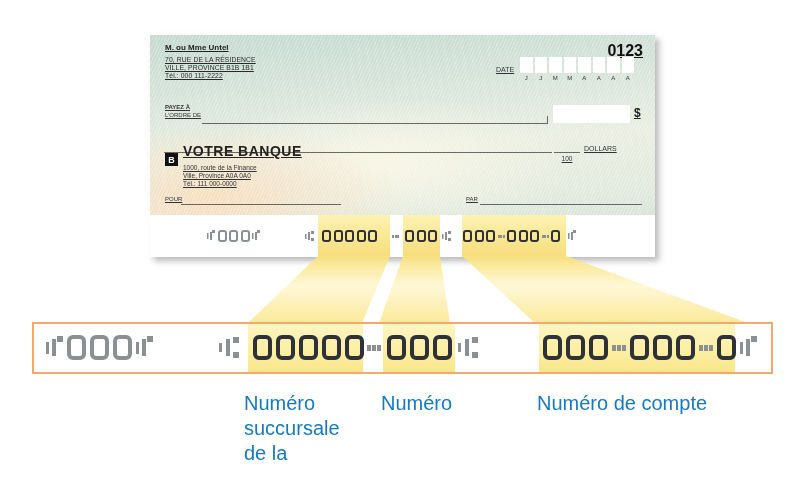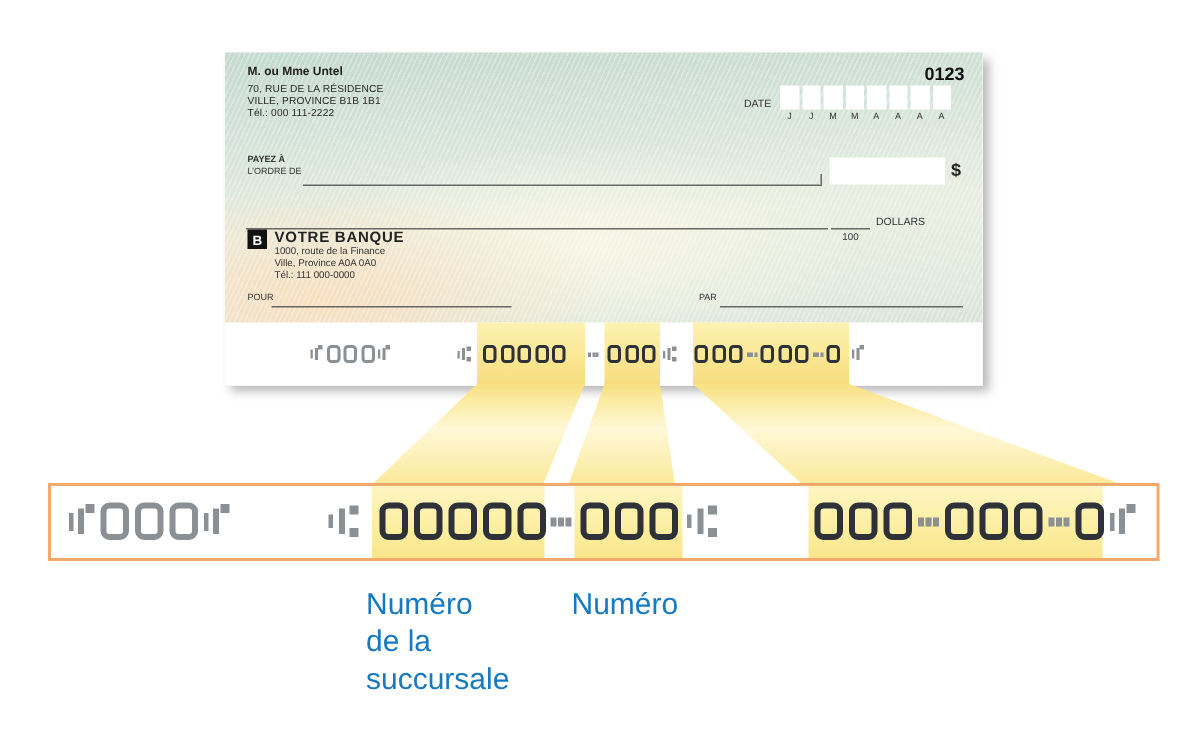--- a/index.html
+++ b/index.html
@@ -7,43 +7,43 @@
         font-family:"Liberation Sans", sans-serif;}
 
   
   #cheque{position:absolute;left:150px;top:35px;width:505px;height:222px;
     background:
       repeating-linear-gradient(115deg, rgba(255,255,255,0.30) 0 1px, rgba(255,255,255,0) 1px 3px),
       radial-gradient(ellipse 55% 48% at 12% 74%, rgba(249,222,190,0.95), rgba(249,222,190,0) 70%),
       radial-gradient(ellipse 50% 42% at 48% 58%, rgba(250,247,230,0.85), rgba(250,247,230,0) 72%),
       linear-gradient(176deg, #c4d9d0 0%, #d4e3d9 24%, #e9eee0 50%, #e2eadd 72%, #ccdcd4 100%);
     box-shadow:4px 4px 6px rgba(120,120,120,0.5);}
-  .txt{position:absolute;color:#2a2a2a;}
+  .txt{position:absolute;color:#2a2a2a;text-decoration:underline;}
   #payer-name{left:15px;top:8px;font-size:8px;font-weight:bold;color:#222;}
   .payer-line{left:15px;font-size:6.8px;letter-spacing:0.1px;}
-  #cheque-number{right:12px;top:7px;font-size:12px;font-weight:bold;color:#111;}
+  #cheque-number{right:12px;top:7px;font-size:16px;font-weight:bold;color:#111;}
   #date-label{left:346px;top:31px;font-size:7px;color:#333;}
   #date-cells{position:absolute;left:370px;top:22px;display:flex;gap:2px;}
   .date-cell{width:12.5px;display:flex;flex-direction:column;align-items:center;}
   .date-box{width:12.5px;height:16px;background:#fff;}
   .date-letter{font-size:6px;color:#333;margin-top:2px;line-height:6px;}
   #payee-line1{left:15px;top:69px;font-size:6px;font-weight:bold;color:#333;}
   #payee-line2{left:15px;top:77px;font-size:6px;color:#333;}
   .rule{position:absolute;height:1px;background:rgba(60,60,60,0.75);}
   #payee-rule{left:52px;top:88px;width:346px;}
   #payee-tick{position:absolute;left:397px;top:81px;width:1px;height:7px;background:rgba(60,60,60,0.75);}
   #amount-box{position:absolute;left:403px;top:70px;width:77px;height:18px;background:#fff;}
   #dollar-sign{left:484px;top:71px;font-size:12px;font-weight:bold;color:#222;}
   #words-rule{left:14px;top:117px;width:388px;}
   #fraction-rule{left:404px;top:117px;width:26px;}
   #fraction-100{left:404px;top:120px;width:26px;text-align:center;font-size:6.5px;color:#333;}
   #dollars-label{left:434px;top:110px;font-size:7px;color:#333;}
   #bank-logo{position:absolute;left:15px;top:118px;width:13px;height:13px;background:#111;
              color:#fff;font-size:9px;font-weight:bold;display:flex;align-items:center;justify-content:center;}
-  #bank-name{left:33px;top:118px;font-size:10px;font-weight:bold;letter-spacing:0.5px;color:#222;}
+  #bank-name{left:33px;top:108px;font-size:14px;font-weight:bold;letter-spacing:0.5px;color:#222;}
   .bank-line{left:33px;font-size:6.5px;color:#333;}
   #pour-label{left:15px;top:161px;font-size:6px;color:#333;}
   #pour-rule{left:31px;top:169px;width:160px;}
   #par-label{left:316px;top:161px;font-size:6px;color:#333;}
   #par-rule{left:330px;top:169px;width:162px;}
 
   
   #micr-strip{position:absolute;left:0;top:180px;width:505px;height:42px;background:#fff;}
   .hl-band{position:absolute;top:0;bottom:0;}
   .strip-band{background:linear-gradient(180deg,#FCF2B2 0%,#FAE793 55%,#F7DC7C 100%);}
@@ -275,20 +275,23 @@
           <span class="glyph t0 tone-dark"></span>
         </div>
         <div class="micr-group" style="left: 706px;">
           <span class="glyph t-onus tone-gray"></span>
         </div>
       </div>
   </div>
 
   <div class="blue-label" id="label-branch">
       <div>Numéro</div>
+      <div>succursale</div>
       <div>de la</div>
-      <div>succursale</div>
     </div>
   <div class="blue-label" id="label-institution">
       <div>Numéro</div>
     </div>
+  <div class="blue-label" id="label-account">
+      <div>Numéro de compte</div>
+    </div>
 
 </div>
 
 </body></html>

